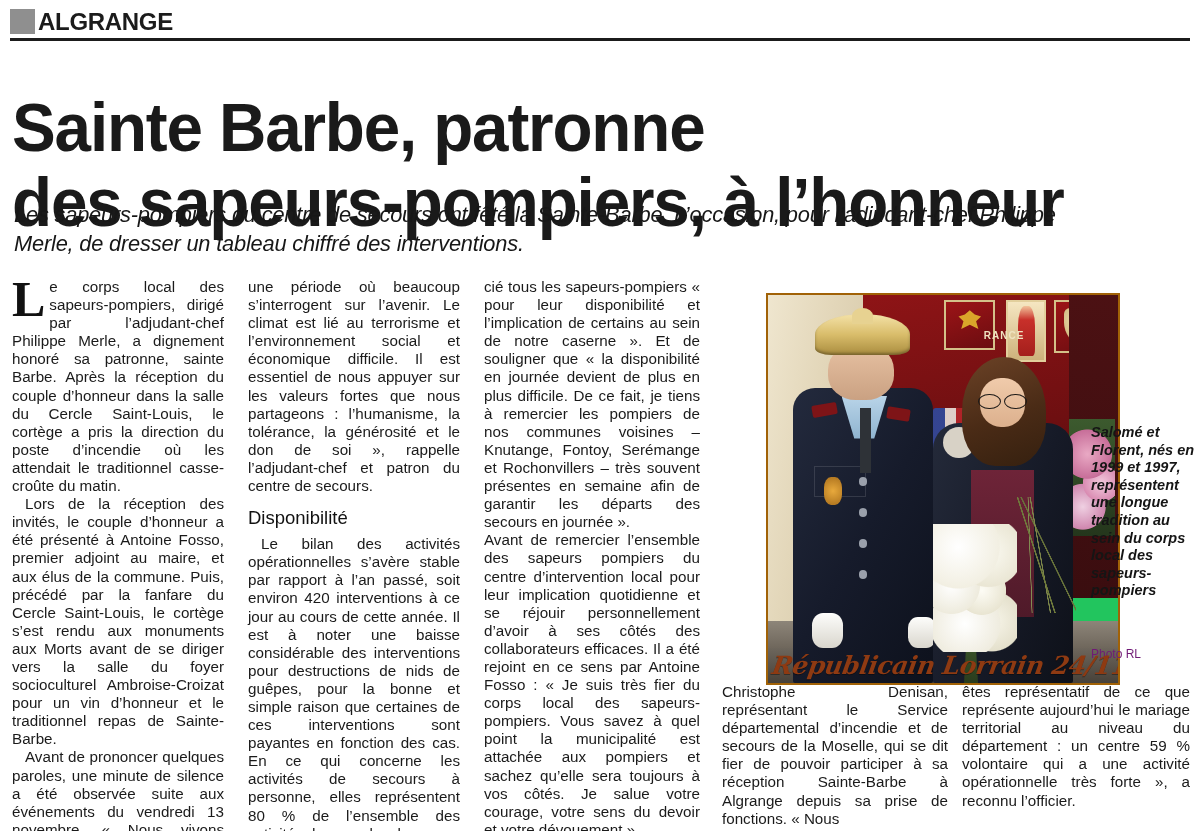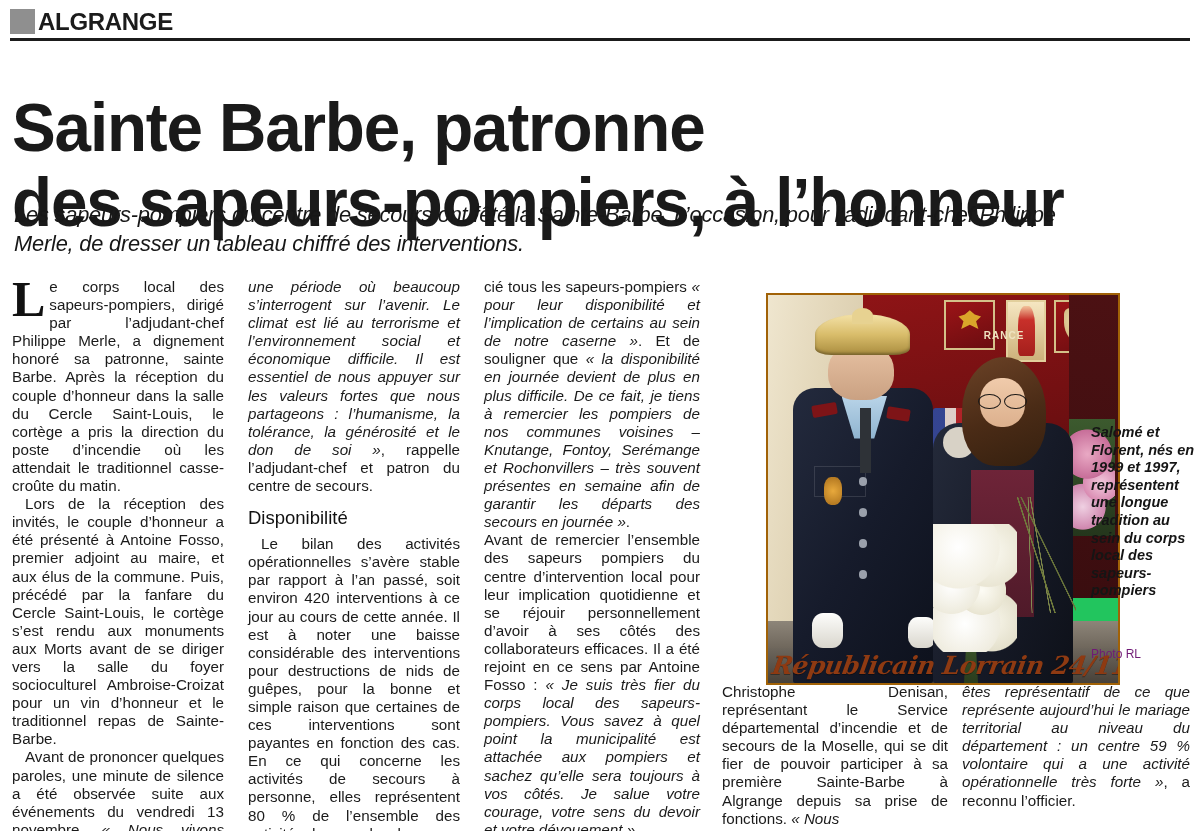--- a/index.html
+++ b/index.html
@@ -89,21 +89,21 @@
   }
   #col1 { left: 12px;  width: 212px; }
   #col2 { left: 248px; width: 212px; }
   #col3 { left: 484px; width: 216px; }
   #col4 { left: 722px; width: 226px; top: 683px; }
   #col5 { left: 962px; width: 228px; top: 683px; }
 
   .col p { margin: 0; text-indent: 13px; }
   .col p.first { text-indent: 0; }
   .col p.noindent { text-indent: 0; }
-  .col .ital { font-style: italic; }
+  .col .ital { }
 
   .dropcap {
     float: left;
     font-family: "Liberation Serif", serif;
     font-weight: bold;
     font-size: 50px;
     line-height: 37px;
     padding: 2px 4px 0 0;
     margin-top: 1px;
     color: #111;
@@ -459,18 +459,18 @@
       <div class="bouquet"></div>
     </div>
     <div id="photo-watermark">Républicain Lorrain 24/11/2015</div>
   </div>
 </figure>
 
 <figcaption id="photo-caption">Salomé et Florent, nés en 1999 et 1997, représentent une longue tradition au sein du corps local des sapeurs-pompiers</figcaption>
 <div id="photo-credit">Photo RL</div>
 
 <div class="col" id="col4">
-  <p class="first noindent"><span>Christophe Denisan, représentant le Service départemental d’incendie et de secours de la Moselle, qui se dit fier de pouvoir participer à sa première Sainte-Barbe à Algrange depuis sa prise de fonctions. </span><span class="ital">« Nous</span></p>
+  <p class="first noindent"><span>Christophe Denisan, représentant le Service départemental d’incendie et de secours de la Moselle, qui se dit fier de pouvoir participer à sa réception Sainte-Barbe à Algrange depuis sa prise de fonctions. </span><span class="ital">« Nous</span></p>
 </div>
 
 <div class="col" id="col5">
   <p class="first noindent"><span class="ital">êtes représentatif de ce que représente aujourd’hui le mariage territorial au niveau du département : un centre 59 % volontaire qui a une activité opérationnelle très forte »</span><span>, a reconnu l’officier.</span></p>
 </div>
 
 </body></html>

